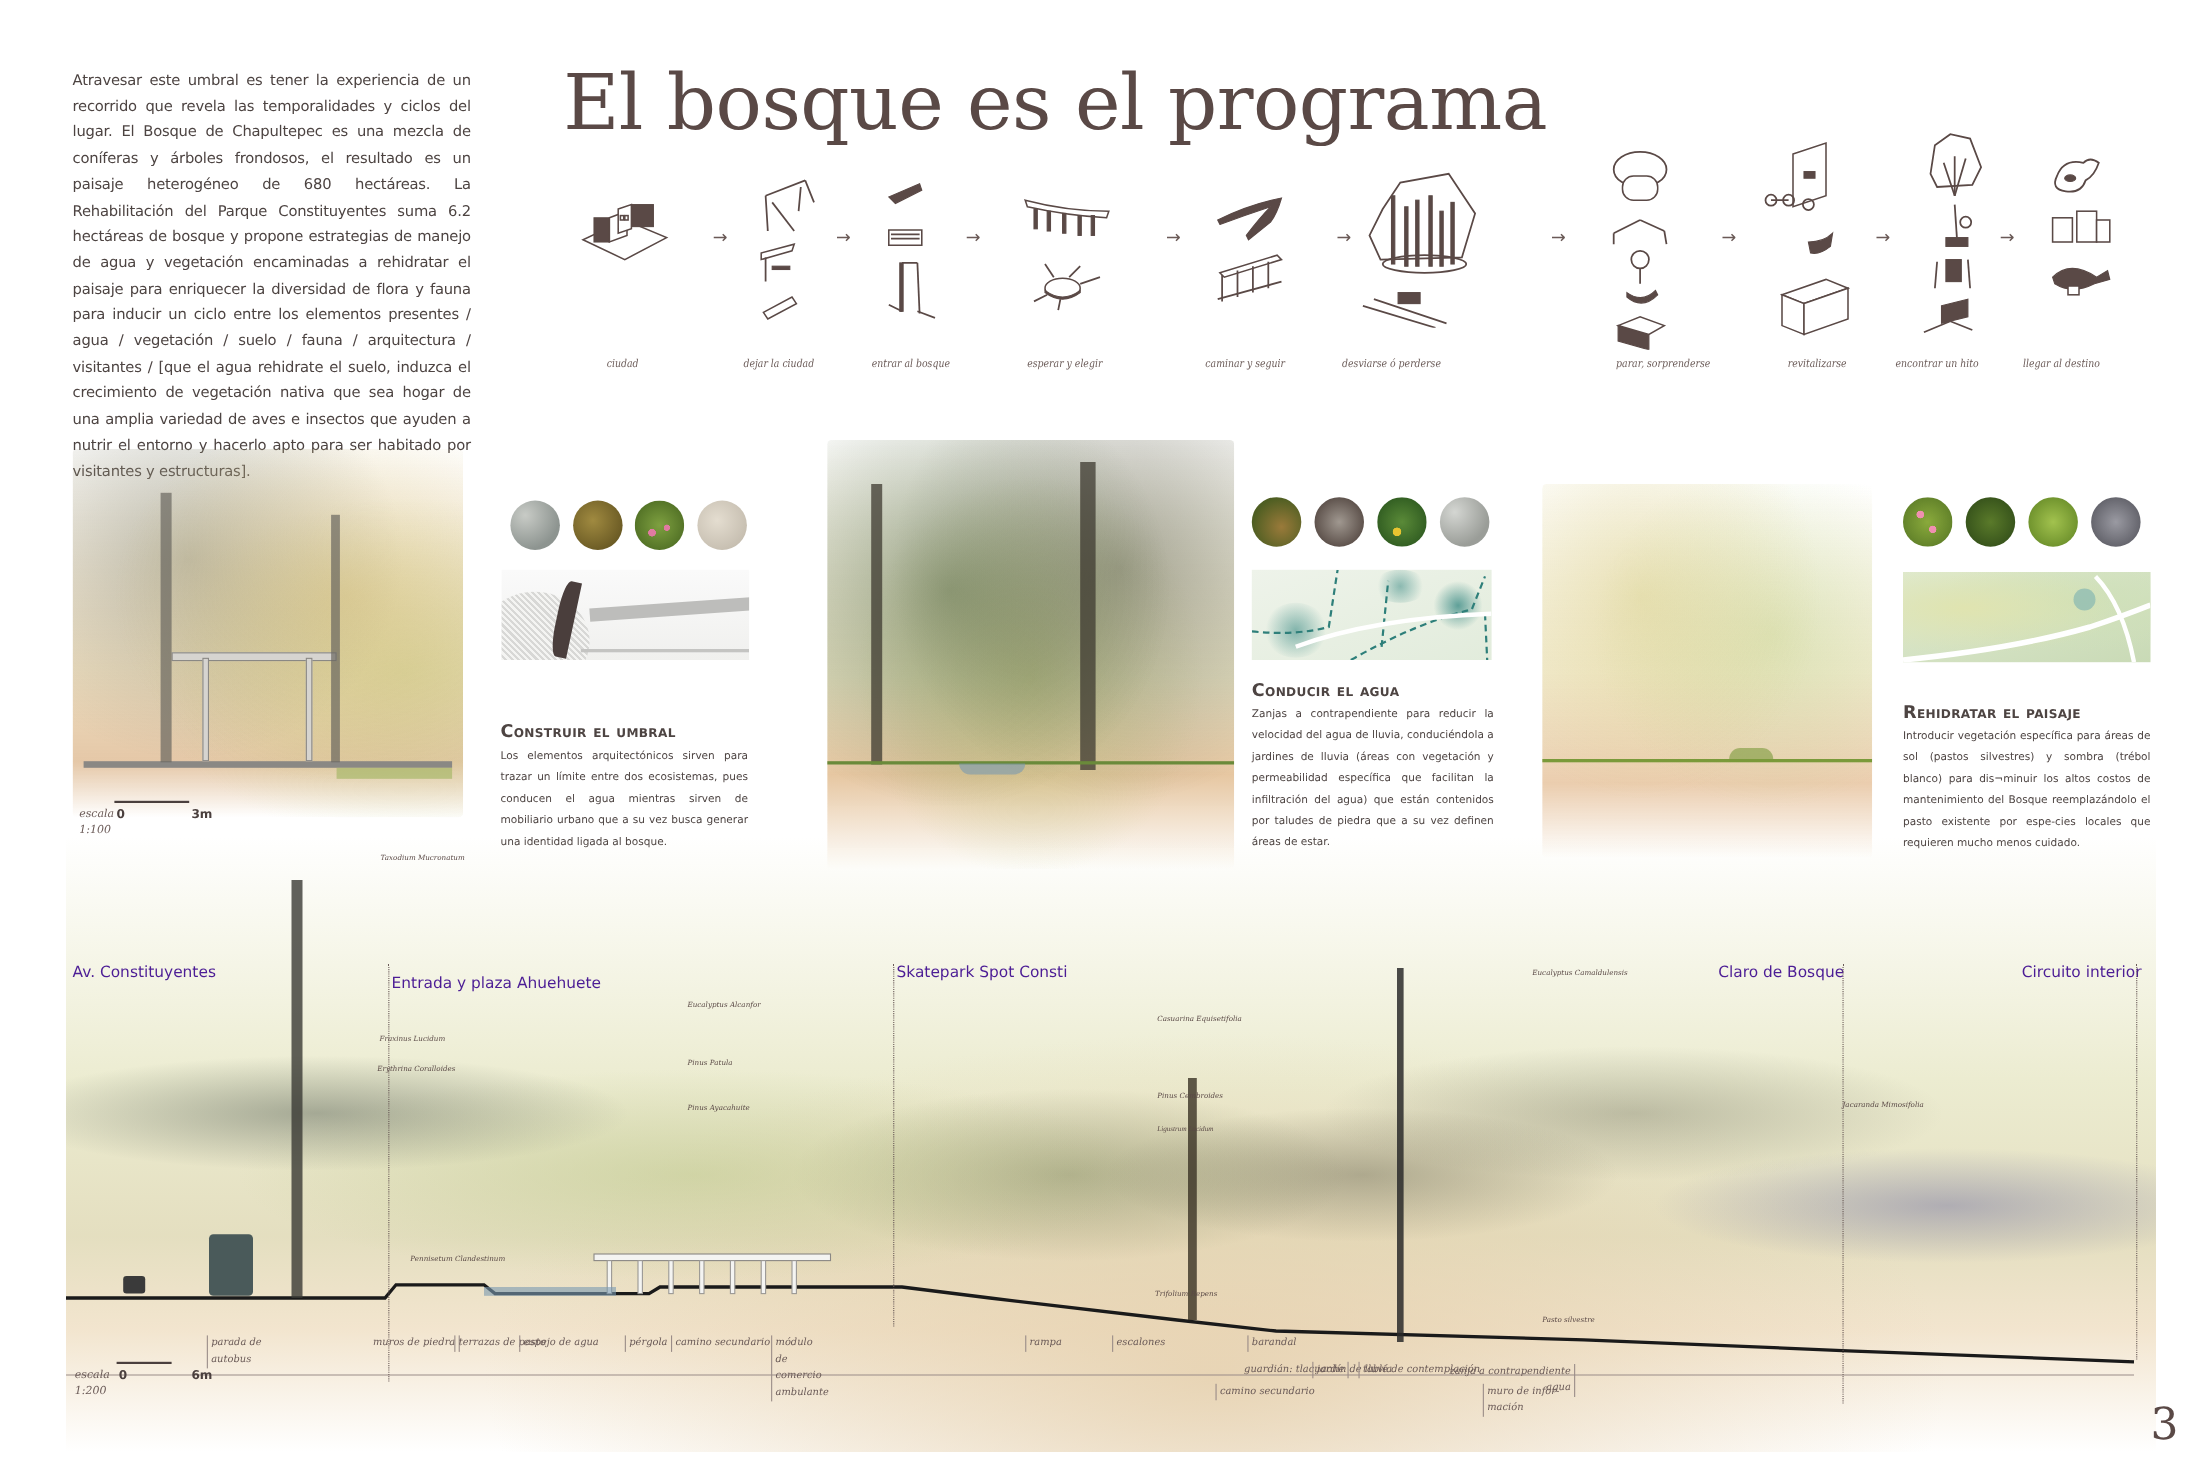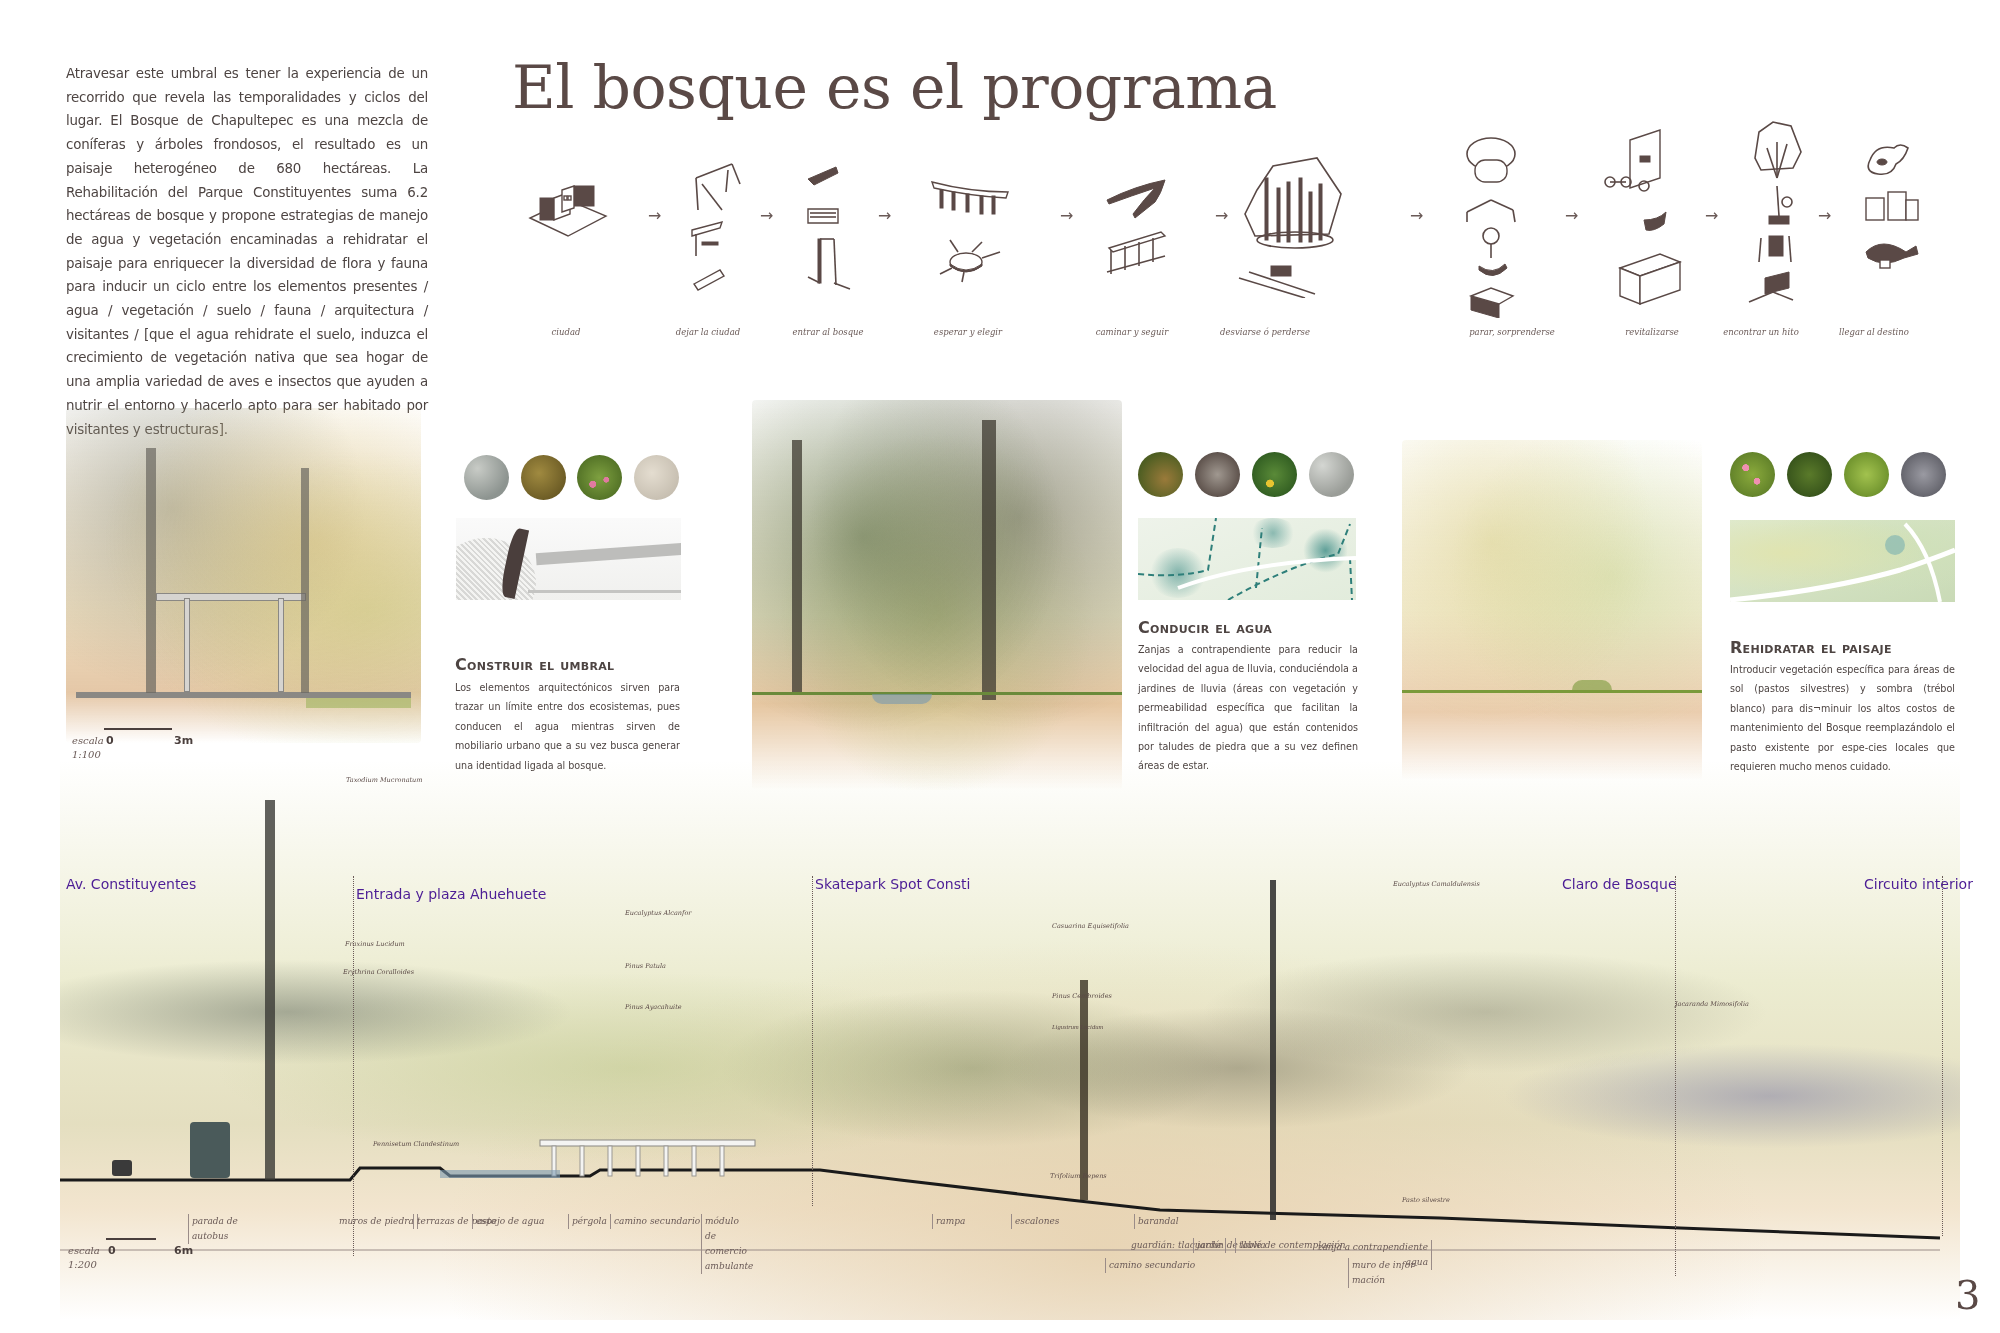--- a/index.html
+++ b/index.html
@@ -4,21 +4,21 @@
 <style>
   * { box-sizing: border-box; margin: 0; padding: 0; }
   html, body { width: 2000px; height: 1333px; background: #ffffff; overflow: hidden; }
   body { position: relative; font-family: "DejaVu Sans", sans-serif; color: #4a3f3d; }
   .abs { position: absolute; }
 
   
   #intro { left: 66px; top: 62px; width: 362px; font-size: 13.4px; line-height: 23.7px; text-align: justify; color: #4d4442; font-family: "DejaVu Sans", sans-serif; letter-spacing: -0.2px; }
 
   
-  #title { left: 512px; top: 52px; font-family: "DejaVu Serif", serif; font-size: 60px; color: #5a4946; letter-spacing: -0.5px; font-weight: normal; white-space: nowrap; }
+  #title { left: 512px; top: 52px; font-family: "DejaVu Serif", serif; font-size: 70px; color: #5a4946; letter-spacing: -0.5px; font-weight: normal; white-space: nowrap; }
   .picto-label { position: absolute; top: 326px; font-family: "DejaVu Serif", serif; font-style: italic; font-size: 10px; color: #6a5a57; white-space: nowrap; transform: translateX(-50%) scaleX(0.85); }
   .arrow { position: absolute; top: 206px; font-size: 16px; color: #6a5a57; font-family: "DejaVu Sans", sans-serif; }
   svg .dk { fill: #5a4946; stroke: #5a4946; }
   svg .ln { fill: none; stroke: #5a4946; stroke-width: 1.6; }
   svg .lt { fill: #fff; stroke: #5a4946; stroke-width: 1.4; }
 
   
   .scene { position: absolute; border-radius: 4px; overflow: hidden; }
   .circle { position: absolute; width: 45px; height: 45px; border-radius: 50%; }
   .minimap { position: absolute; overflow: hidden; }
@@ -321,21 +321,21 @@
   </svg>
 </div>
 
 <span class="zone-label" style="left:66px;">Av. Constituyentes</span>
 <div class="zone-divider" style="left:353px;height:380px;"></div>
 <span class="zone-label" style="left:356px;margin-top:10px;">Entrada y plaza Ahuehuete</span>
 <div class="zone-divider" style="left:812px;height:330px;"></div>
 <span class="zone-label" style="left:815px;">Skatepark Spot Consti</span>
 <span class="zone-label" style="left:1562px;">Claro de Bosque</span>
 <div class="zone-divider" style="left:1675px;height:400px;"></div>
-<span class="zone-label" style="left:1838px;margin-left:26px;">Circuito interior</span>
+<span class="zone-label" style="left:1838px;">Circuito interior</span>
 <div class="zone-divider" style="left:1942px;height:360px;"></div>
 
 <span class="species" style="left:346px;top:776px;">Taxodium Mucronatum</span>
 <span class="species" style="left:345px;top:940px;">Fraxinus Lucidum</span>
 <span class="species" style="left:343px;top:968px;">Erythrina Coralloides</span>
 <span class="species" style="left:625px;top:909px;">Eucalyptus Alcanfor</span>
 <span class="species" style="left:625px;top:962px;">Pinus Patula</span>
 <span class="species" style="left:625px;top:1003px;">Pinus Ayacahuite</span>
 <span class="species" style="left:373px;top:1140px;">Pennisetum Clandestinum</span>
 <span class="species" style="left:1052px;top:922px;">Casuarina Equisetifolia</span>

